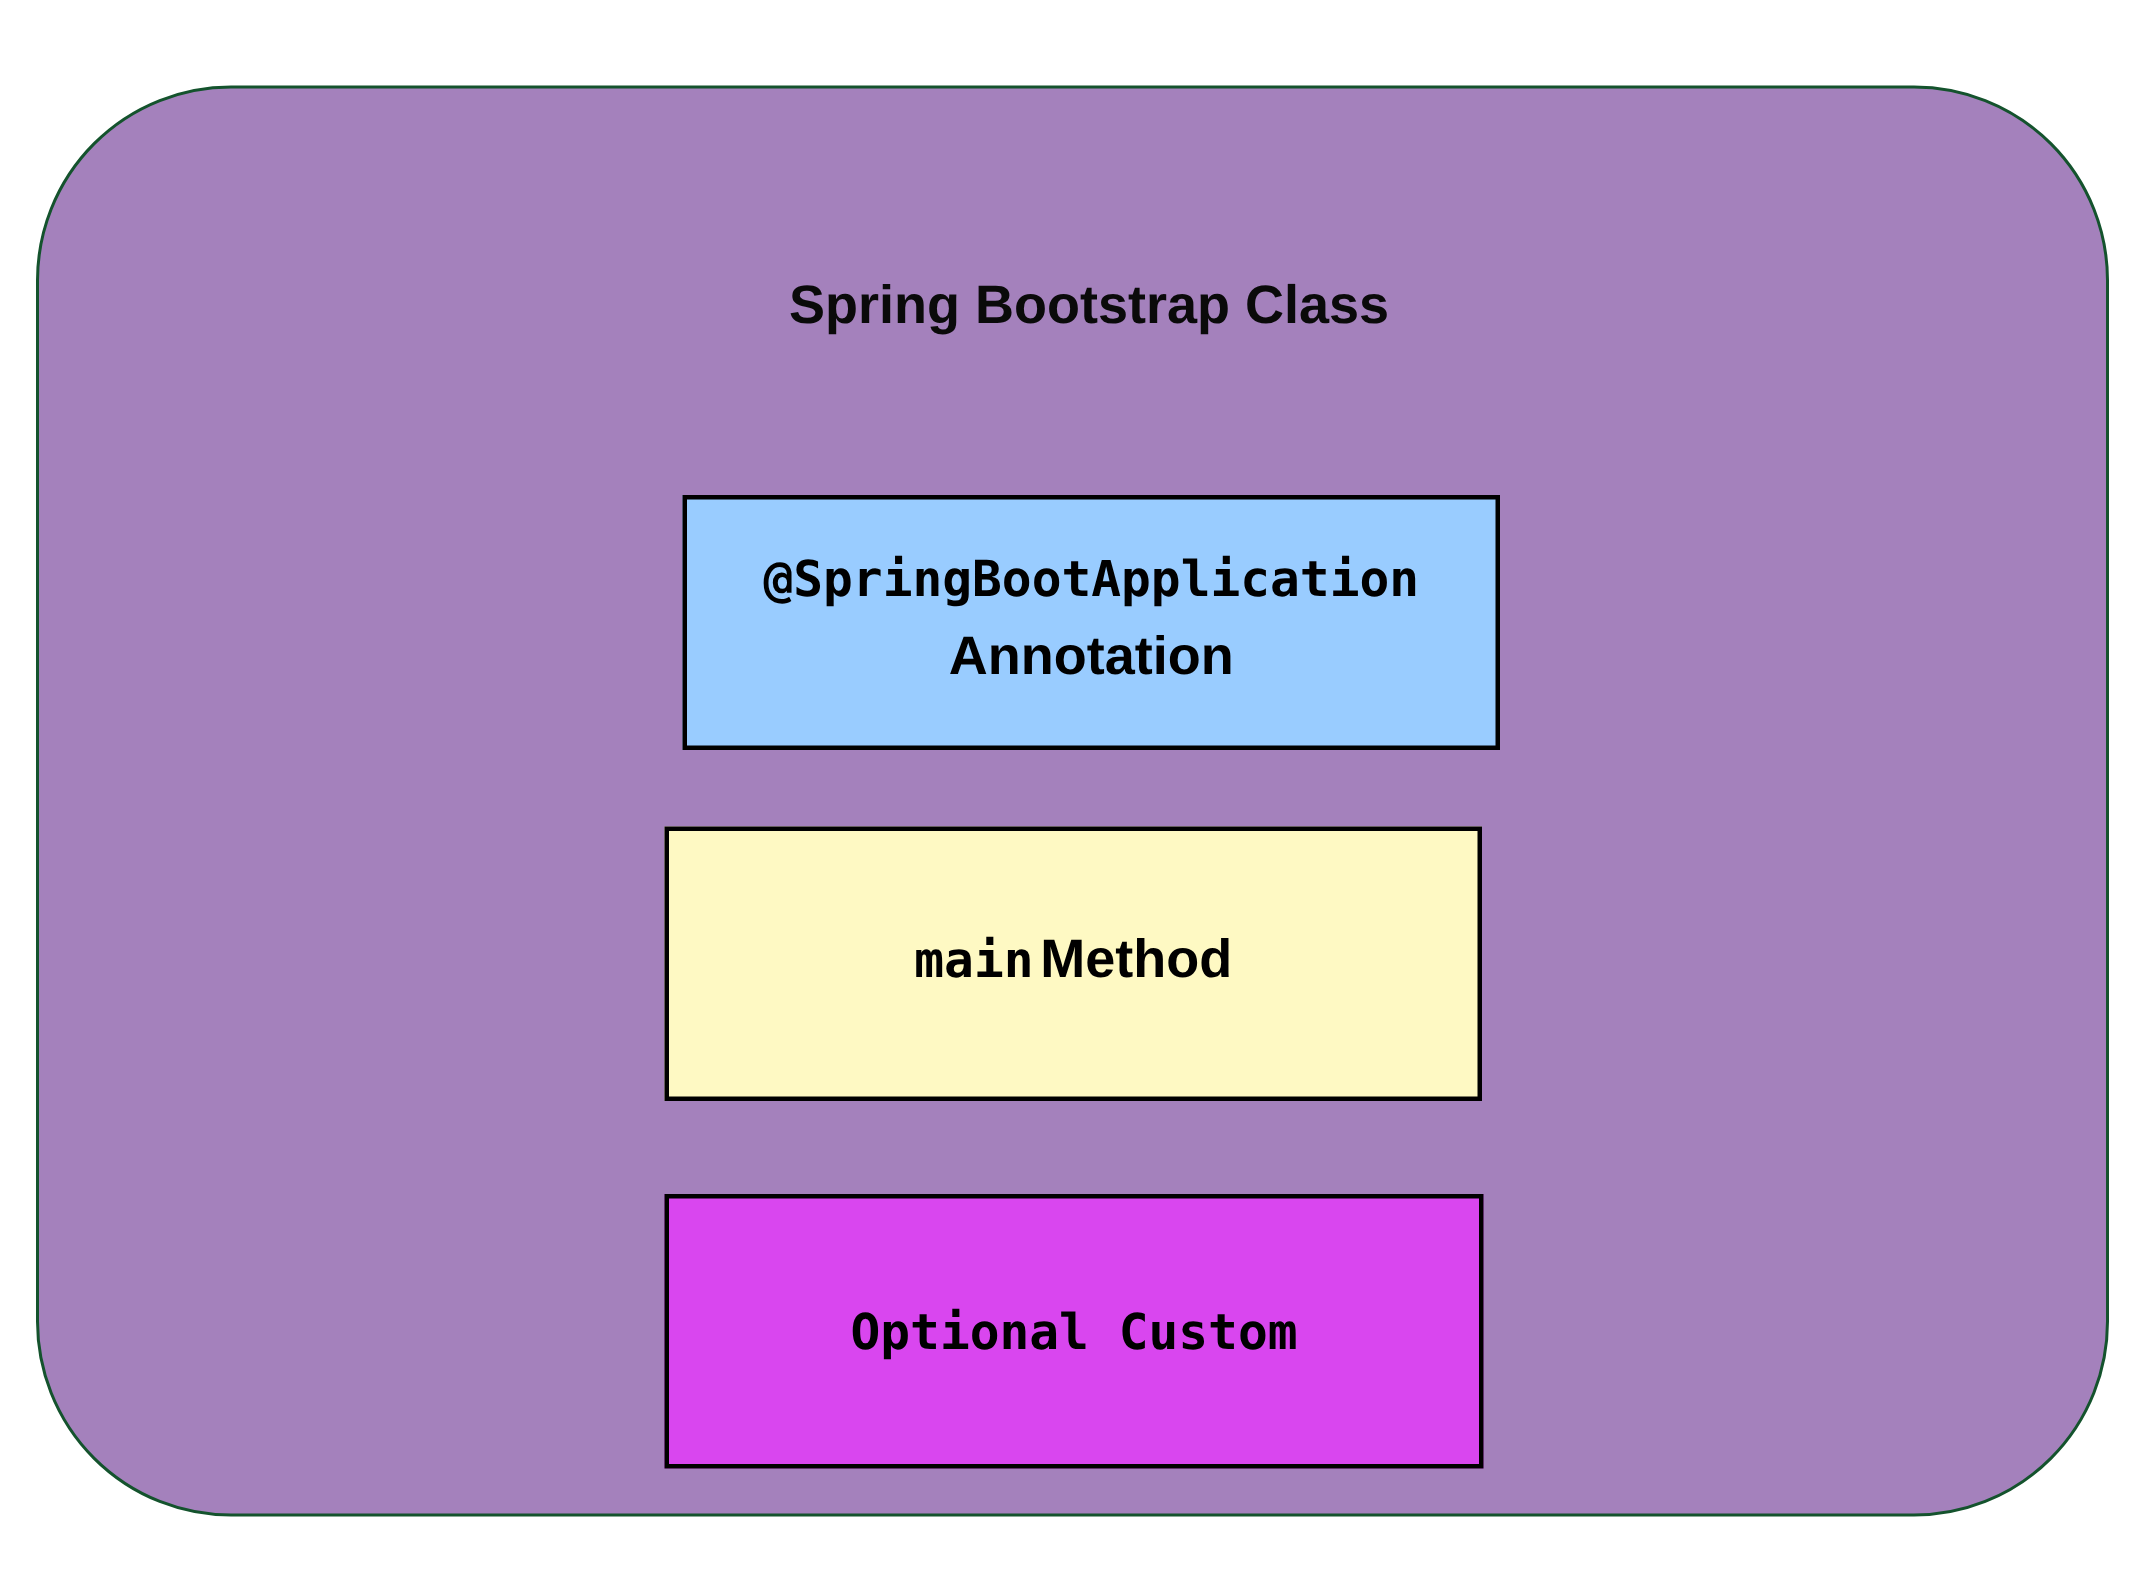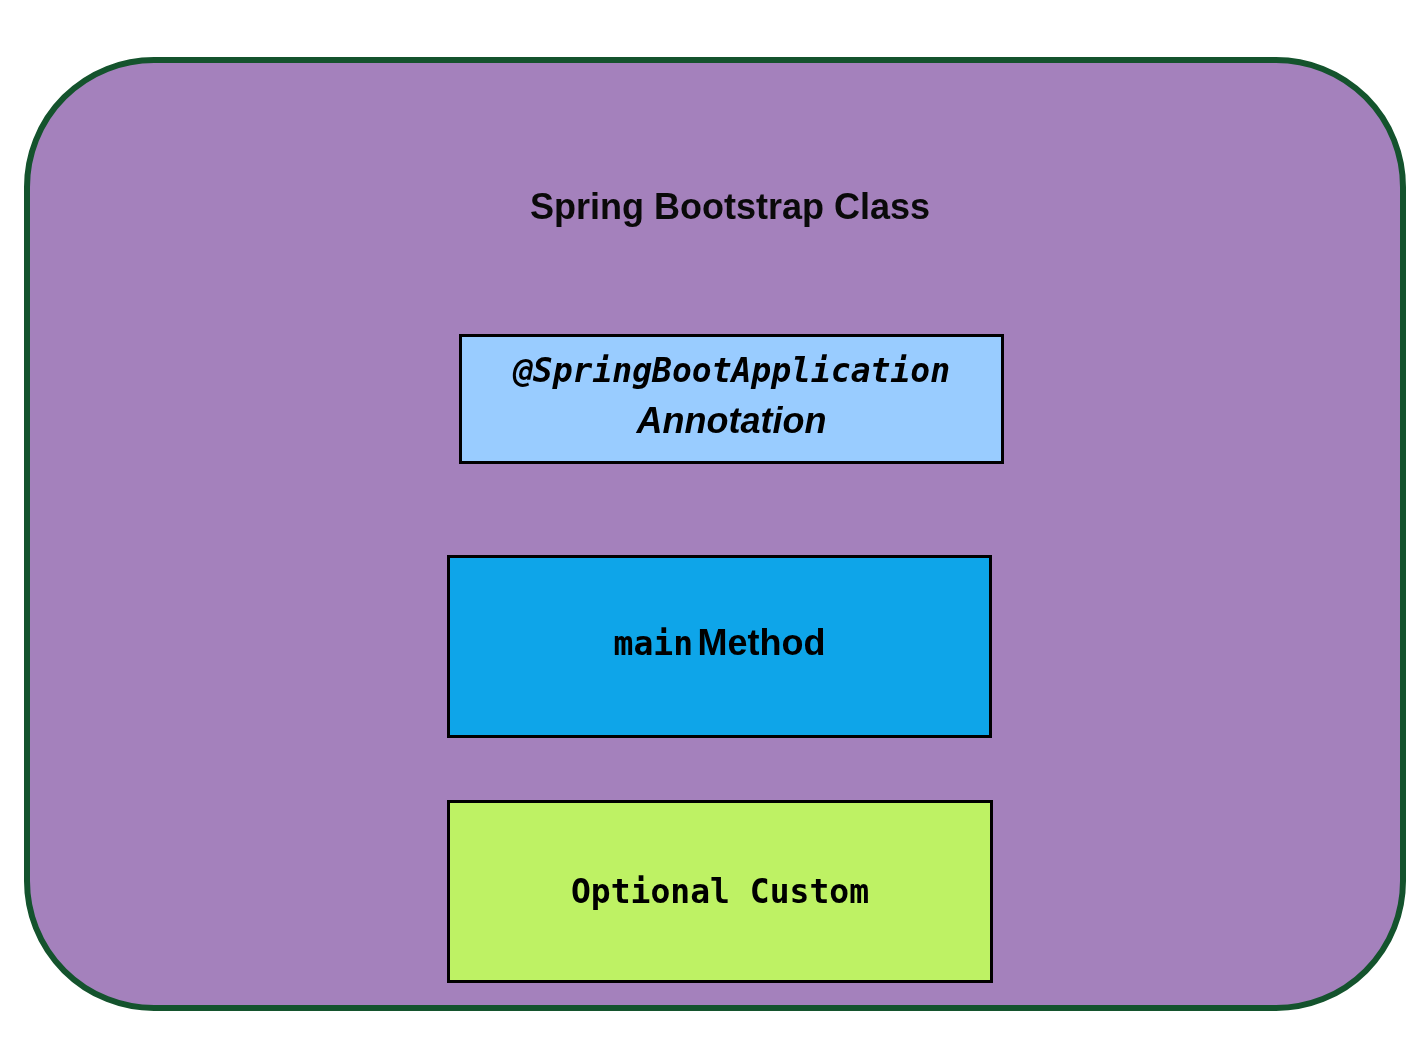--- a/index.html
+++ b/index.html
@@ -15,21 +15,21 @@
     font-family: "Liberation Sans", sans-serif;
     color: #000000;
   }
   .outer-container {
     position: absolute;
     left: 24px;
     top: 57px;
     width: 1382px;
     height: 954px;
     box-sizing: border-box;
-    border: 6px solid #14532d;
+    border: 2px solid #14532d;
     border-radius: 130px;
   }
   .diagram-title {
     position: absolute;
     left: 375px;
     top: 122px;
     width: 650px;
     text-align: center;
     font-family: "Liberation Sans", sans-serif;
     font-weight: bold;
@@ -49,22 +49,21 @@
     color: #000000;
   }
   .node-line {
     line-height: 44px;
     white-space: nowrap;
   }
   .node-annotation {
     left: 429px;
     top: 271px;
     width: 545px;
-    height: 130px;
-    font-style: italic;
+    height: 170px;
   }
   .node-main {
     left: 417px;
     top: 492px;
     width: 545px;
     height: 183px;
   }
   .node-config {
     left: 417px;
     top: 737px;
@@ -91,24 +90,24 @@
 
   <div class="node node-annotation" style="background-color: rgb(153, 204, 255);">
     <div class="node-line">
       <span class="code-text">@SpringBootApplication</span>
     </div>
     <div class="node-line">
       <span class="label-text">Annotation</span>
     </div>
   </div>
 
-  <div class="node node-main" style="background-color: #0ea5e9;">
+  <div class="node node-main" style="background-color: #fef9c3;">
     <div class="node-line">
       <span class="code-text">main</span>
       <span class="label-text">Method</span>
     </div>
   </div>
 
-  <div class="node node-config" style="background-color: #bef264;">
+  <div class="node node-config" style="background-color: #d946ef;">
     <div class="node-line code-text">Optional Custom</div>
   </div>
 
 </div>
 
 </body></html>

